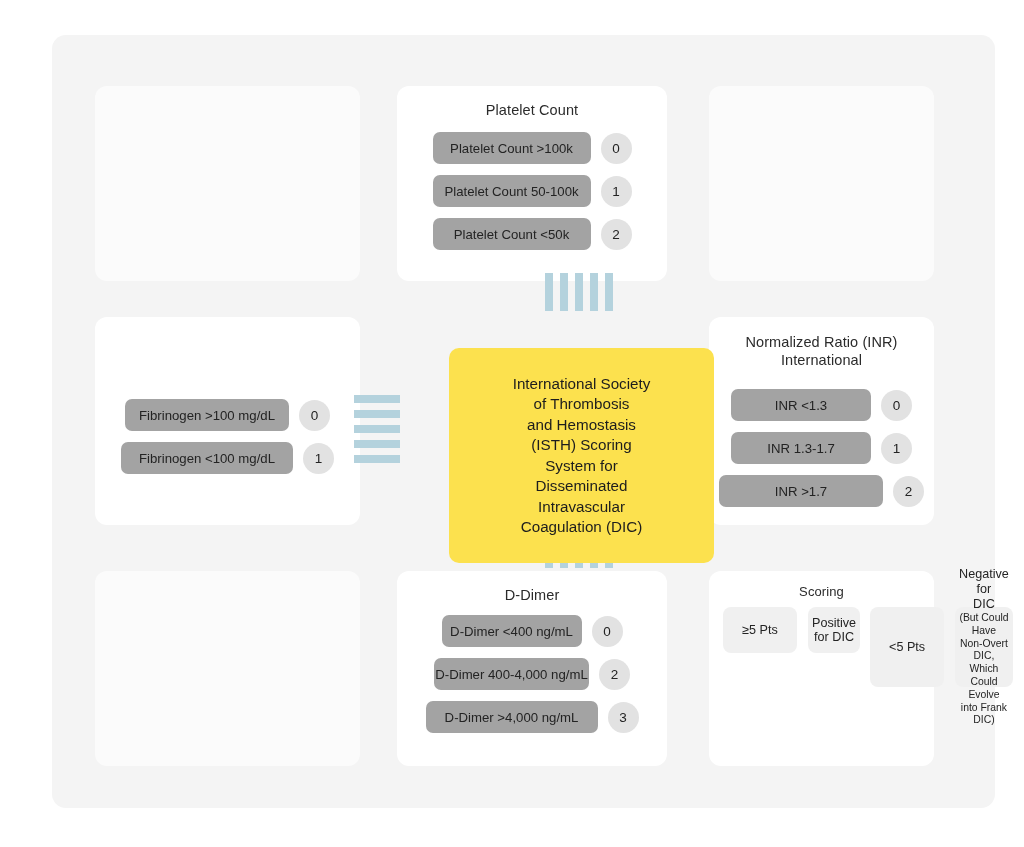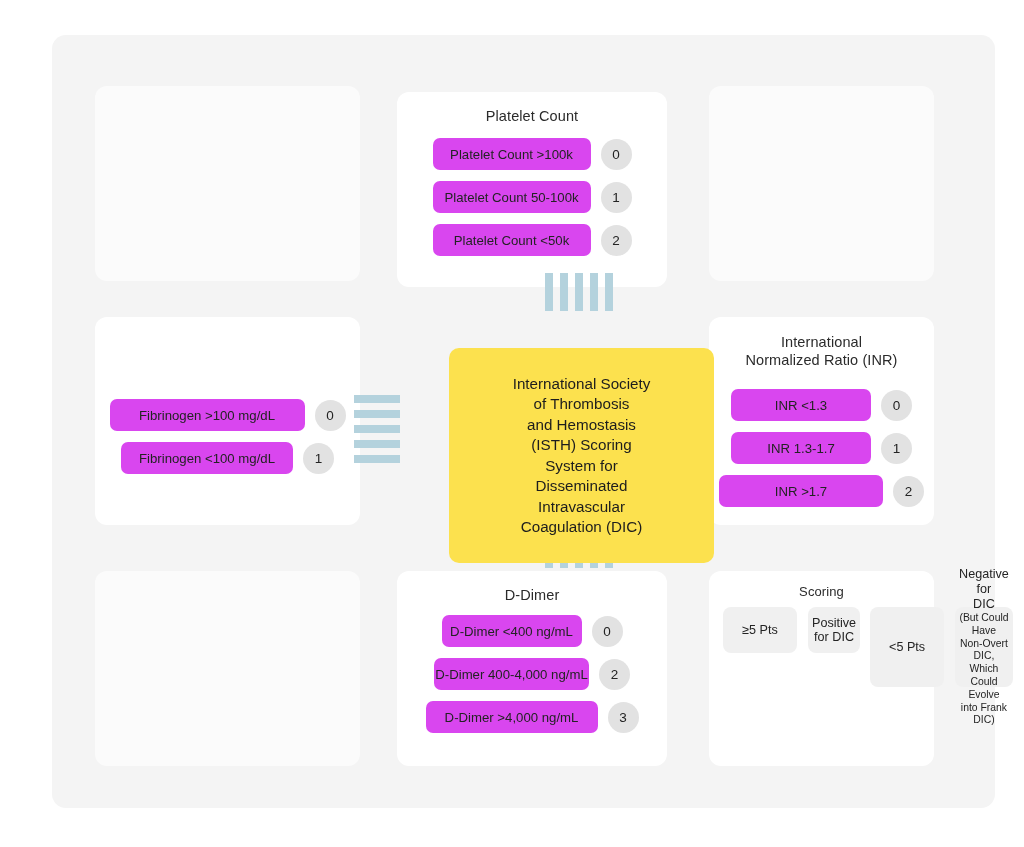--- a/index.html
+++ b/index.html
@@ -51,21 +51,21 @@
   }
   .row {
     display: flex;
     align-items: center;
     justify-content: center;
     gap: 10px;
     margin-bottom: 11px;
   }
   .row:last-child { margin-bottom: 0; }
   .pill {
-    background: #d946ef;
+    background: #a3a3a3;
     border-radius: 7px;
     height: 32px;
     display: flex;
     align-items: center;
     justify-content: center;
     color: #232323;
     font-size: 13.2px;
     white-space: nowrap;
     padding: 0 6px;
     box-sizing: border-box;
@@ -202,55 +202,55 @@
     </div>
 
     <div class="conn horiz" style="left:608px; top:360px; width:50px; height:68px;">
       <i></i>
       <i></i>
       <i></i>
       <i></i>
       <i></i>
     </div>
 
-    <div class="card filled" style="left:345px; top:57px; width:270px; height:195px;">
+    <div class="card filled" style="left:345px; top:51px; width:270px; height:195px;">
       <div class="card-title" style="margin-top:15px;">Platelet Count</div>
       <div class="rows" style="top:46px;">
         <div class="row">
           <div class="pill" style="width:158px;">Platelet Count &gt;100k</div>
           <div class="score">0</div>
         </div>
         <div class="row">
           <div class="pill" style="width:158px;">Platelet Count 50-100k</div>
           <div class="score">1</div>
         </div>
         <div class="row">
           <div class="pill" style="width:158px;">Platelet Count  &lt;50k</div>
           <div class="score">2</div>
         </div>
       </div>
     </div>
 
     <div class="card filled" style="left:43px; top:282px; width:265px; height:208px;">
       <div class="rows" style="top:82px;">
         <div class="row">
-          <div class="pill" style="width:195px;">Fibrinogen &gt;100 mg/dL</div>
+          <div class="pill" style="width:164px;">Fibrinogen &gt;100 mg/dL</div>
           <div class="score">0</div>
         </div>
         <div class="row">
           <div class="pill" style="width:172px;">Fibrinogen &lt;100 mg/dL</div>
           <div class="score">1</div>
         </div>
       </div>
     </div>
 
     <div class="card filled" style="left:657px; top:282px; width:225px; height:208px;">
       <div class="card-title" style="margin-top:16px;">
+        <div>Normalized Ratio (INR)</div>
         <div>International</div>
-        <div>Normalized Ratio (INR)</div>
       </div>
       <div class="rows" style="top:72px;">
         <div class="row">
           <div class="pill" style="width:140px;">INR &lt;1.3</div>
           <div class="score">0</div>
         </div>
         <div class="row">
           <div class="pill" style="width:140px;">INR 1.3-1.7</div>
           <div class="score">1</div>
         </div>

